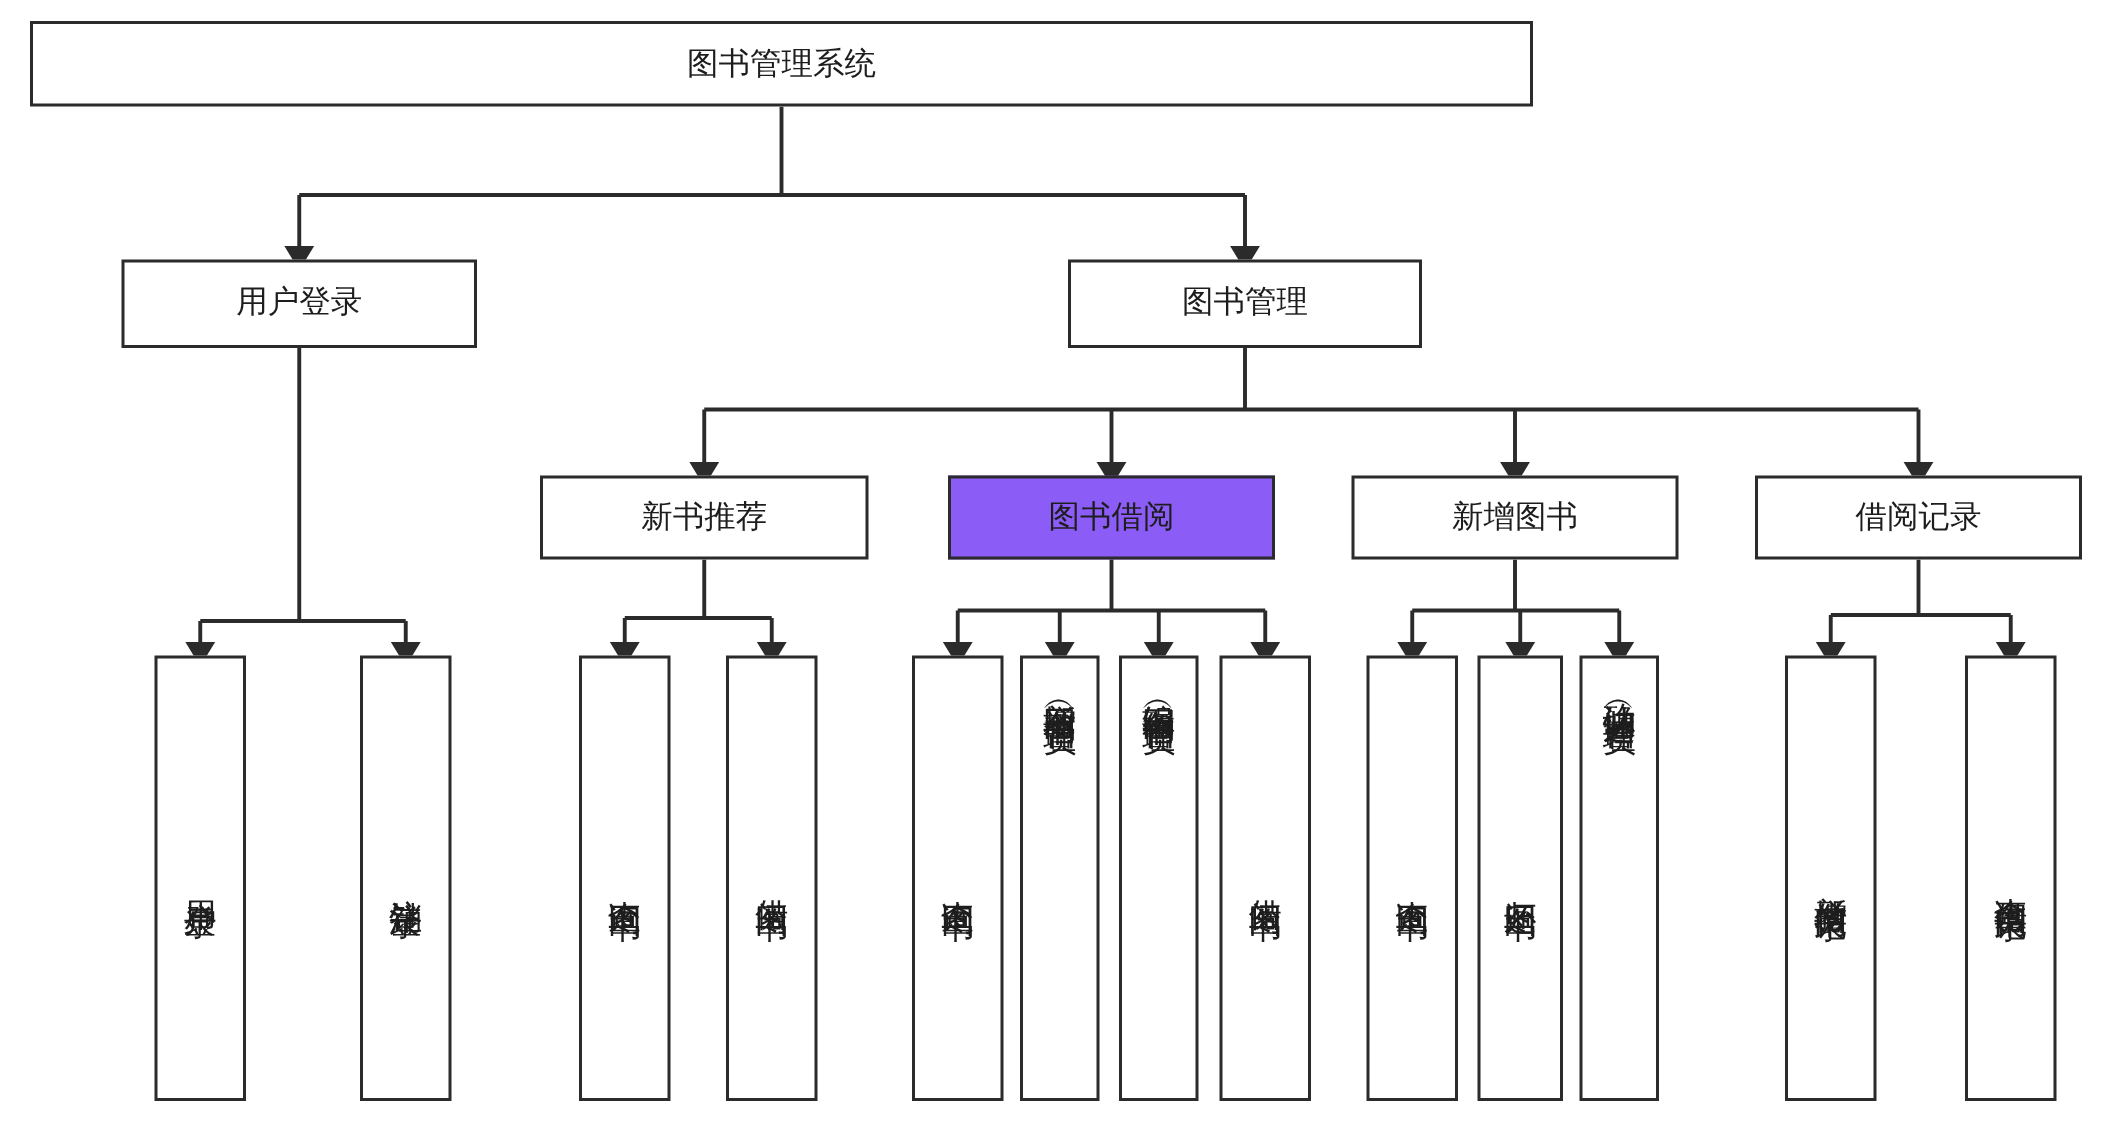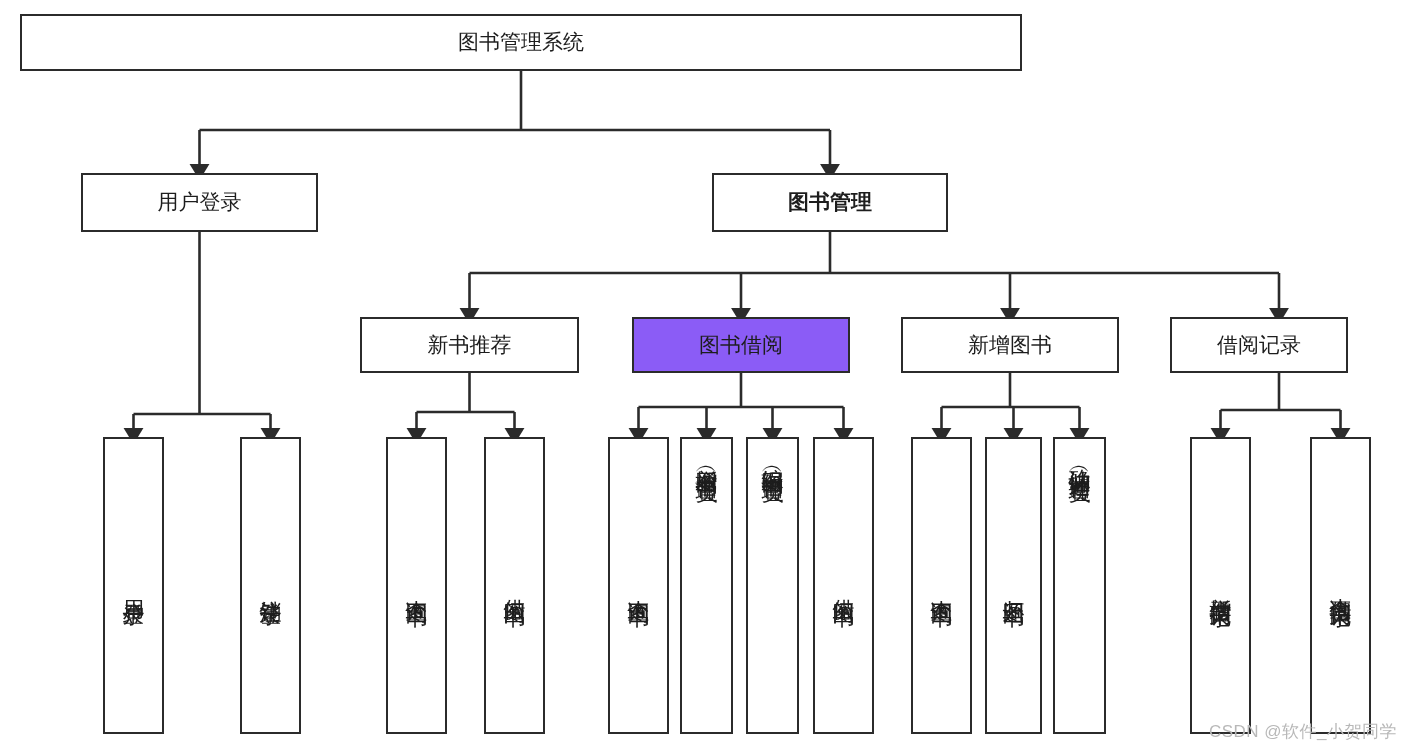--- a/index.html
+++ b/index.html
@@ -118,33 +118,33 @@
         <path d="M 1340.5 410 L 1340.5 436" fill="none" stroke="#2b2b2b" stroke-width="2.6" stroke-linecap="butt" marker-end="url(#arrowhead)"></path>
       </g>
   </svg>
   <div id="node-layer">
       <div class="node horizontal" style="left: 20px; top: 14px; width: 1002px; height: 57px; border-color: rgb(43, 43, 43); background: rgb(255, 255, 255);">
         <span class="node-label" style="color: rgb(29, 29, 29); font-family: Liberation Serif, serif;">图书管理系统</span>
       </div>
       <div class="node horizontal" style="left: 81px; top: 173px; width: 237px; height: 59px; border-color: rgb(43, 43, 43); background: rgb(255, 255, 255);">
         <span class="node-label" style="color: rgb(29, 29, 29);">用户登录</span>
       </div>
-      <div class="node horizontal" style="left: 712px; top: 173px; width: 236px; height: 59px; border-color: rgb(43, 43, 43); background: rgb(255, 255, 255); font-weight: bold;">
+      <div class="node horizontal" style="left: 712px; top: 173px; width: 236px; height: 59px; border-color: rgb(43, 43, 43); background: rgb(255, 255, 255);">
         <span class="node-label" style="color: rgb(29, 29, 29);">图书管理</span>
       </div>
       <div class="node horizontal" style="left: 360px; top: 317px; width: 219px; height: 56px; border-color: rgb(43, 43, 43); background: rgb(255, 255, 255);">
         <span class="node-label" style="color: rgb(29, 29, 29);">新书推荐</span>
       </div>
       <div class="node horizontal" style="left: 632px; top: 317px; width: 218px; height: 56px; border-color: rgb(43, 43, 43); background: #8b5cf6;">
         <span class="node-label" style="color: rgb(29, 29, 29);">图书借阅</span>
       </div>
       <div class="node horizontal" style="left: 901px; top: 317px; width: 218px; height: 56px; border-color: rgb(43, 43, 43); background: rgb(255, 255, 255);">
         <span class="node-label" style="color: rgb(29, 29, 29);">新增图书</span>
       </div>
-      <div class="node horizontal" style="left: 1170px; top: 317px; width: 178px; height: 56px; border-color: rgb(43, 43, 43); background: rgb(255, 255, 255);">
+      <div class="node horizontal" style="left: 1170px; top: 317px; width: 218px; height: 56px; border-color: rgb(43, 43, 43); background: rgb(255, 255, 255);">
         <span class="node-label" style="color: rgb(29, 29, 29);">借阅记录</span>
       </div>
       <div class="node vertical center-mid" style="left: 103px; top: 437px; width: 61px; height: 297px; border-color: rgb(43, 43, 43); background: rgb(255, 255, 255);">
         <span class="node-label" style="color: rgb(29, 29, 29);">用户登录</span>
       </div>
       <div class="node vertical center-mid" style="left: 240px; top: 437px; width: 61px; height: 297px; border-color: rgb(43, 43, 43); background: rgb(255, 255, 255);">
         <span class="node-label" style="color: rgb(29, 29, 29);">注销登录</span>
       </div>
       <div class="node vertical center-mid" style="left: 386px; top: 437px; width: 61px; height: 297px; border-color: rgb(43, 43, 43); background: rgb(255, 255, 255);">
         <span class="node-label" style="color: rgb(29, 29, 29);">查询图书</span>
@@ -173,14 +173,13 @@
       <div class="node vertical" style="left: 1053px; top: 437px; width: 53px; height: 297px; border-color: rgb(43, 43, 43); background: rgb(255, 255, 255);">
         <span class="node-label" style="color: rgb(29, 29, 29);">确认归还（管理员）</span>
       </div>
       <div class="node vertical center-mid" style="left: 1190px; top: 437px; width: 61px; height: 297px; border-color: rgb(43, 43, 43); background: rgb(255, 255, 255);">
         <span class="node-label" style="color: rgb(29, 29, 29);">新增借阅记录</span>
       </div>
       <div class="node vertical center-mid" style="left: 1310px; top: 437px; width: 61px; height: 297px; border-color: rgb(43, 43, 43); background: rgb(255, 255, 255);">
         <span class="node-label" style="color: rgb(29, 29, 29);">查询借阅记录</span>
       </div>
     </div>
-  <div class="watermark">CSDN @软件_小贺同学</div>
 </div>
 
 </body></html>

